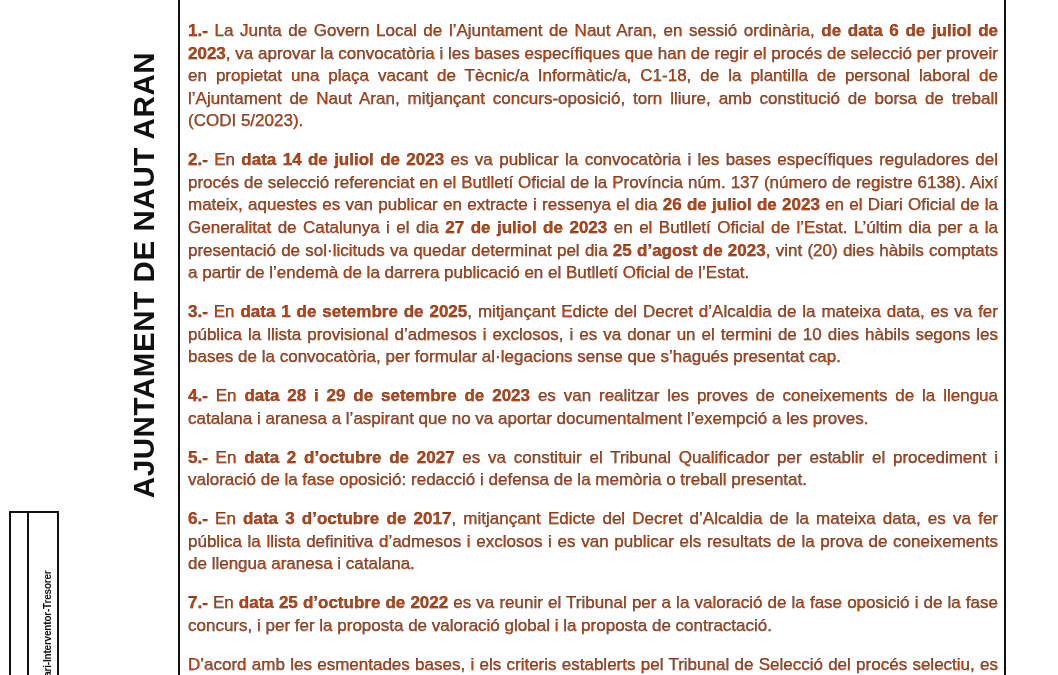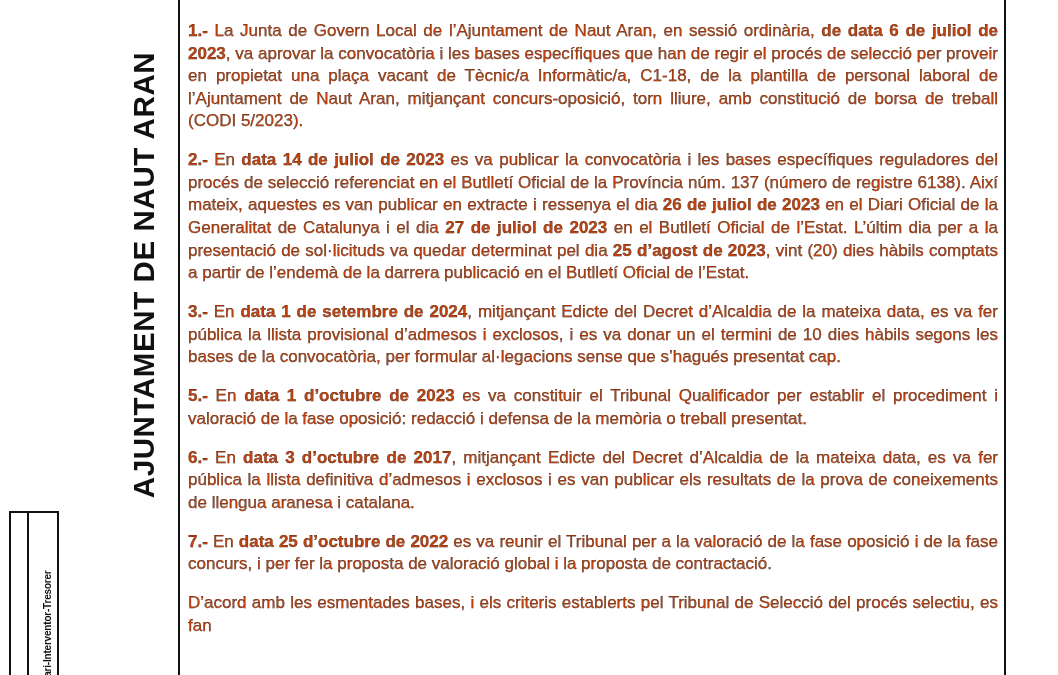--- a/index.html
+++ b/index.html
@@ -135,26 +135,29 @@
   <div class="content">
     <p class="para">
       <span class="num">1.-</span><span> La Junta de Govern Local de l’Ajuntament de Naut Aran, en sessió ordinària, </span><span class="em">de data 6 de juliol de 2023</span><span>, va aprovar la convocatòria i les bases específiques que han de regir el procés de selecció per proveir en propietat una plaça vacant de Tècnic/a Informàtic/a, C1-18, de la plantilla de personal laboral de l’Ajuntament de Naut Aran, mitjançant concurs-oposició, torn lliure, amb constitució de borsa de treball (CODI 5/2023).</span>
     </p>
 
     <p class="para">
       <span class="num">2.-</span><span> En </span><span class="em">data 14 de juliol de 2023</span><span> es va publicar la convocatòria i les bases específiques reguladores del procés de selecció referenciat en el Butlletí Oficial de la Província núm. 137 (número de registre 6138). Així mateix, aquestes es van publicar en extracte i ressenya el dia </span><span class="em">26 de juliol de 2023</span><span> en el  Diari Oficial de la Generalitat de Catalunya i el dia </span><span class="em">27 de juliol de 2023</span><span> en el Butlletí Oficial de l’Estat. L’últim dia per a la presentació de sol·licituds va quedar determinat pel dia </span><span class="em">25 d’agost de 2023</span><span>, vint (20) dies hàbils comptats a partir de l’endemà de la darrera publicació en el Butlletí Oficial de l’Estat.</span>
     </p>
 
     <p class="para">
-      <span class="num">3.-</span><span> En </span><span class="em">data 1 de setembre de 2024</span><span>, mitjançant Edicte del Decret d’Alcaldia de la mateixa data, es va fer pública la llista provisional d’admesos i exclosos, i es va donar un el termini de 10 dies hàbils segons les bases de la convocatòria, per formular al·legacions sense que s’hagués presentat cap.</span>
+      <span class="num">3.-</span><span> En </span><span class="em">data 1 de setembre de 2025</span><span>, mitjançant Edicte del Decret d’Alcaldia de la mateixa data, es va fer pública la llista provisional d’admesos i exclosos, i es va donar un el termini de 10 dies hàbils segons les bases de la convocatòria, per formular al·legacions sense que s’hagués presentat cap.</span>
     </p>
 
+    <p class="para">
+      <span class="num">4.-</span><span> En </span><span class="em">data 28 i 29 de setembre de 2023</span><span> es van realitzar les proves de coneixements de la llengua catalana i aranesa a l’aspirant que no va aportar documentalment l’exempció a les proves.</span>
+    </p>
 
     <p class="para">
-      <span class="num">5.-</span><span> En </span><span class="em">data 1 d’octubre de 2023</span><span> es va constituir el Tribunal Qualificador per establir el procediment i valoració de la fase oposició: redacció i defensa de la memòria o treball presentat.</span>
+      <span class="num">5.-</span><span> En </span><span class="em">data 2 d’octubre de 2027</span><span> es va constituir el Tribunal Qualificador per establir el procediment i valoració de la fase oposició: redacció i defensa de la memòria o treball presentat.</span>
     </p>
 
     <p class="para">
       <span class="num">6.-</span><span>  En </span><span class="em">data 3 d’octubre de 2017</span><span>, mitjançant Edicte del Decret d’Alcaldia de la mateixa data, es va fer pública la llista definitiva d’admesos i exclosos i es van publicar els resultats de la prova de coneixements de llengua aranesa i catalana.</span>
     </p>
 
     <p class="para">
       <span class="num">7.-</span><span> En </span><span class="em">data 25 d’octubre de 2022</span><span> es va reunir el Tribunal per a la valoració de la fase oposició i de la fase concurs, i per fer la proposta de valoració global i la proposta de contractació.</span>
     </p>
 

